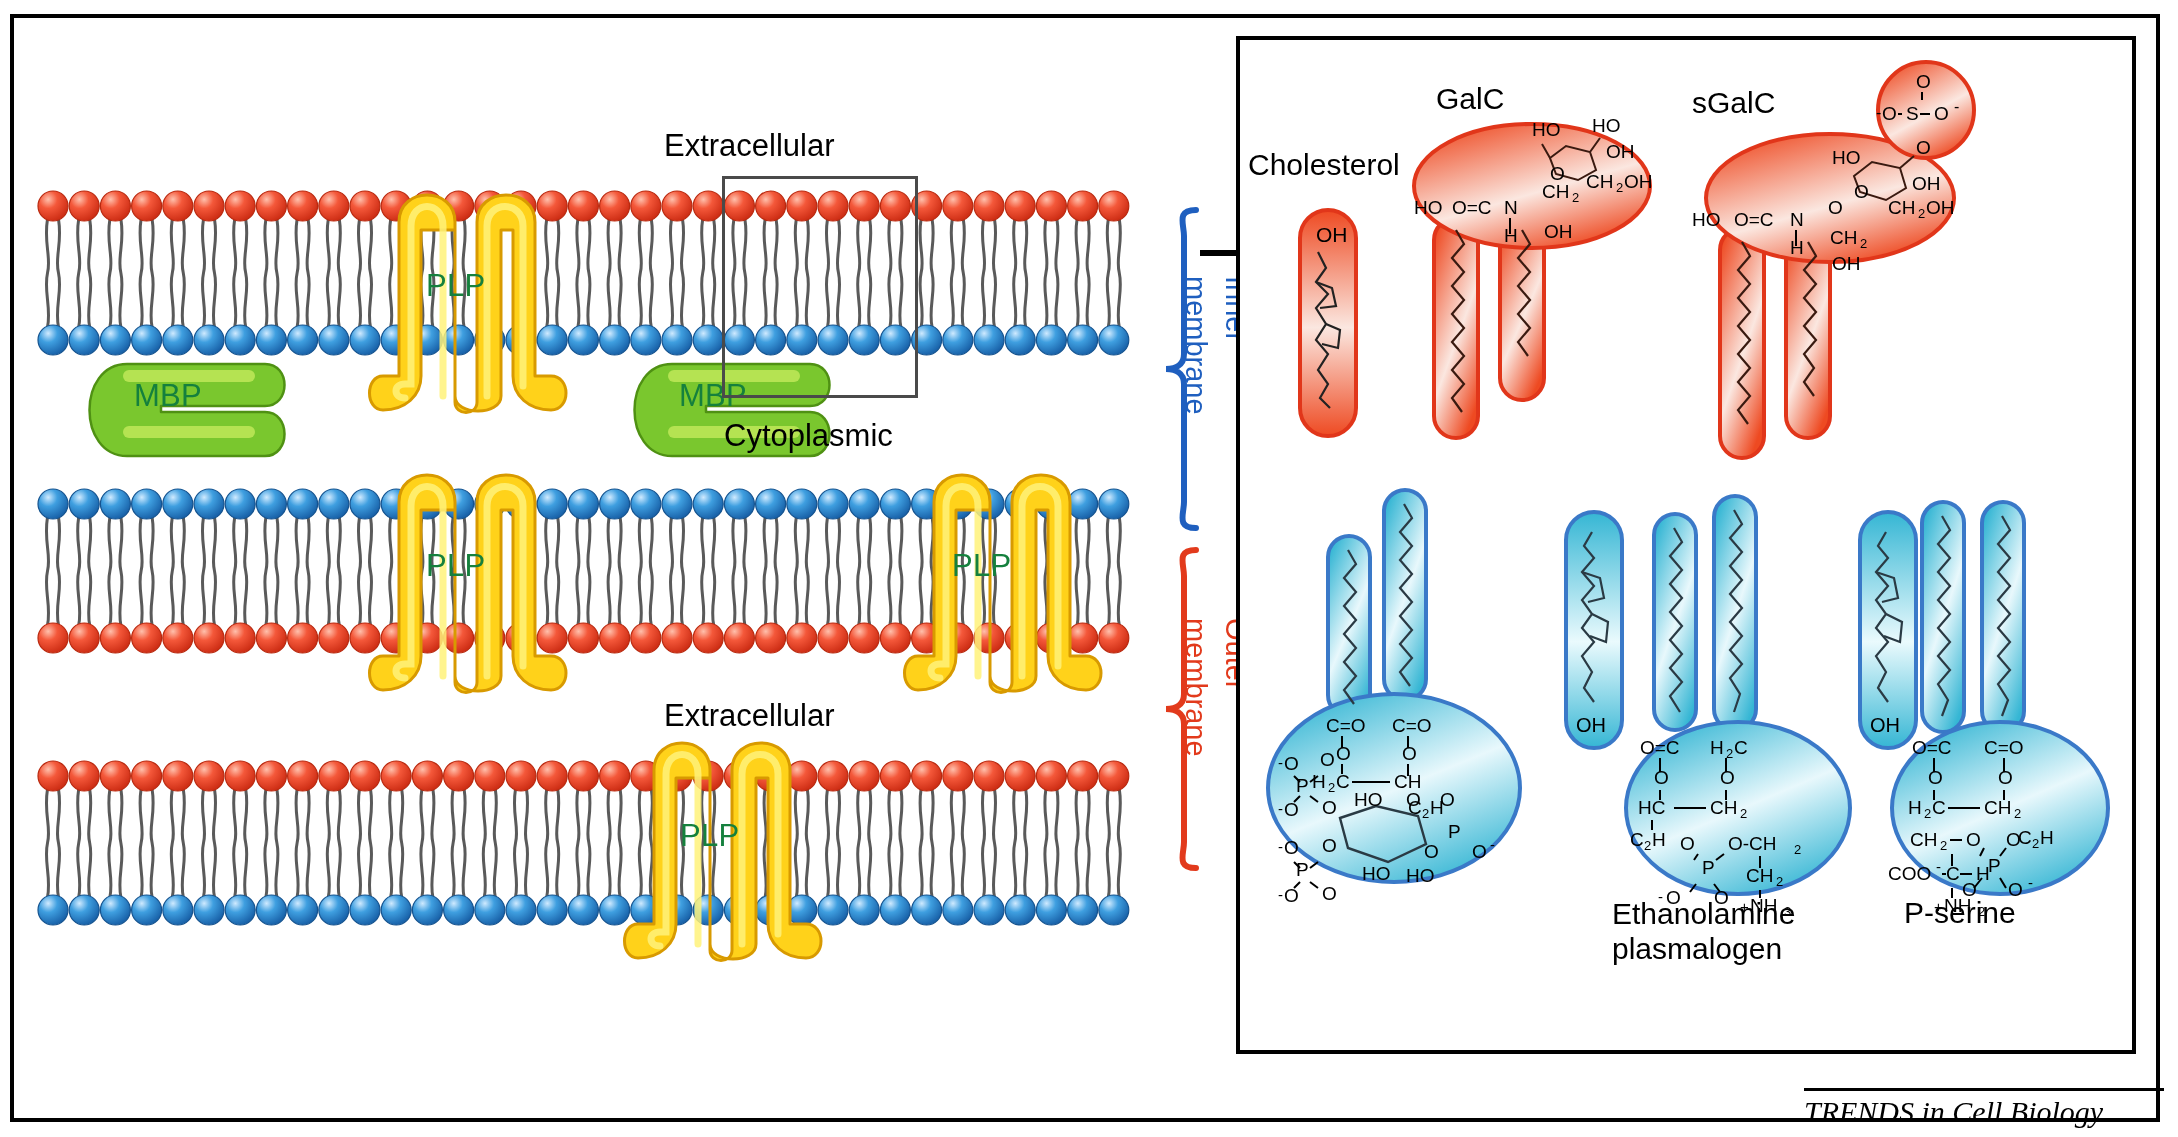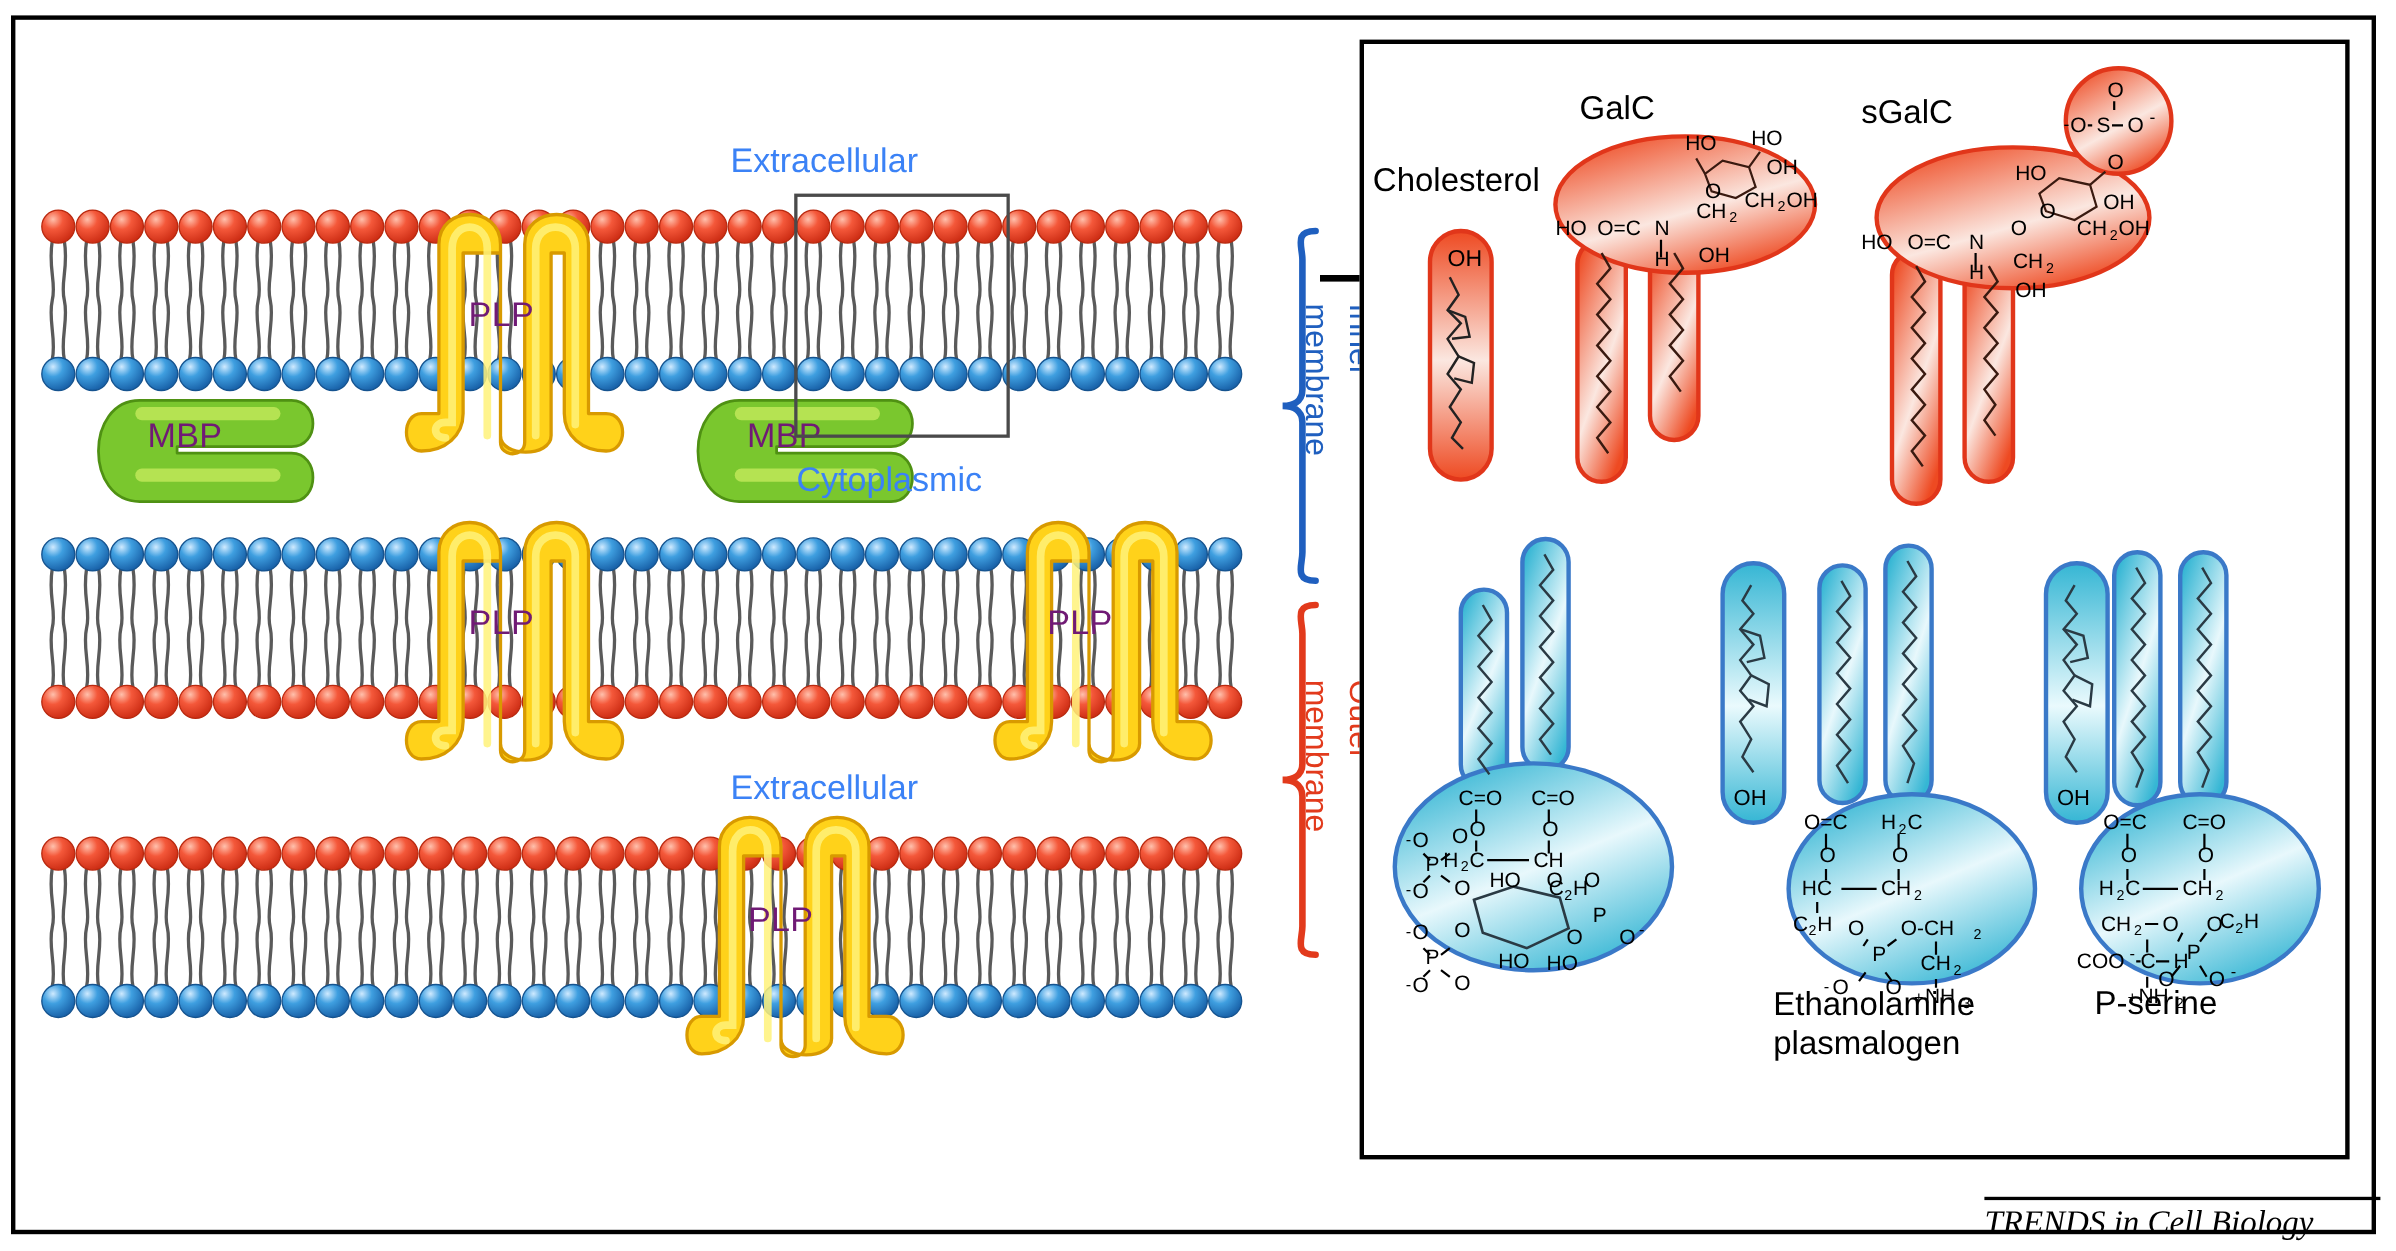--- a/index.html
+++ b/index.html
@@ -11,24 +11,24 @@
 
   
   #left-panel{position:absolute;left:14px;top:18px;width:1180px;height:1100px;}
 
   
   .bilayer{position:absolute;}
 
   
   .plp{position:absolute;}
   .mbp{position:absolute;}
-  .plp-label,.mbp-label{position:absolute;font-size:31px;color:#701a75;letter-spacing:.3px;}
+  .plp-label,.mbp-label{position:absolute;font-size:31px;color:#15803d;letter-spacing:.3px;}
 
   
-  .side-label{position:absolute;font-size:31px;color:#3b82f6;white-space:nowrap;}
+  .side-label{position:absolute;font-size:31px;color:#000000;white-space:nowrap;}
   .vlabel{position:absolute;font-size:29px;white-space:nowrap;transform-origin:0 0;}
   .vlabel.inner{color:#1f5fbf;}
   .vlabel.outer{color:#e23a1c;}
 
   .zoombox{position:absolute;border:3px solid #4a4a4a;box-sizing:border-box;background:transparent;}
 
   .arrow-line{position:absolute;background:#000;height:6px;}
   .arrow-head{position:absolute;width:0;height:0;border-top:22px solid transparent;border-bottom:22px solid transparent;border-left:38px solid #000;}
 
   

